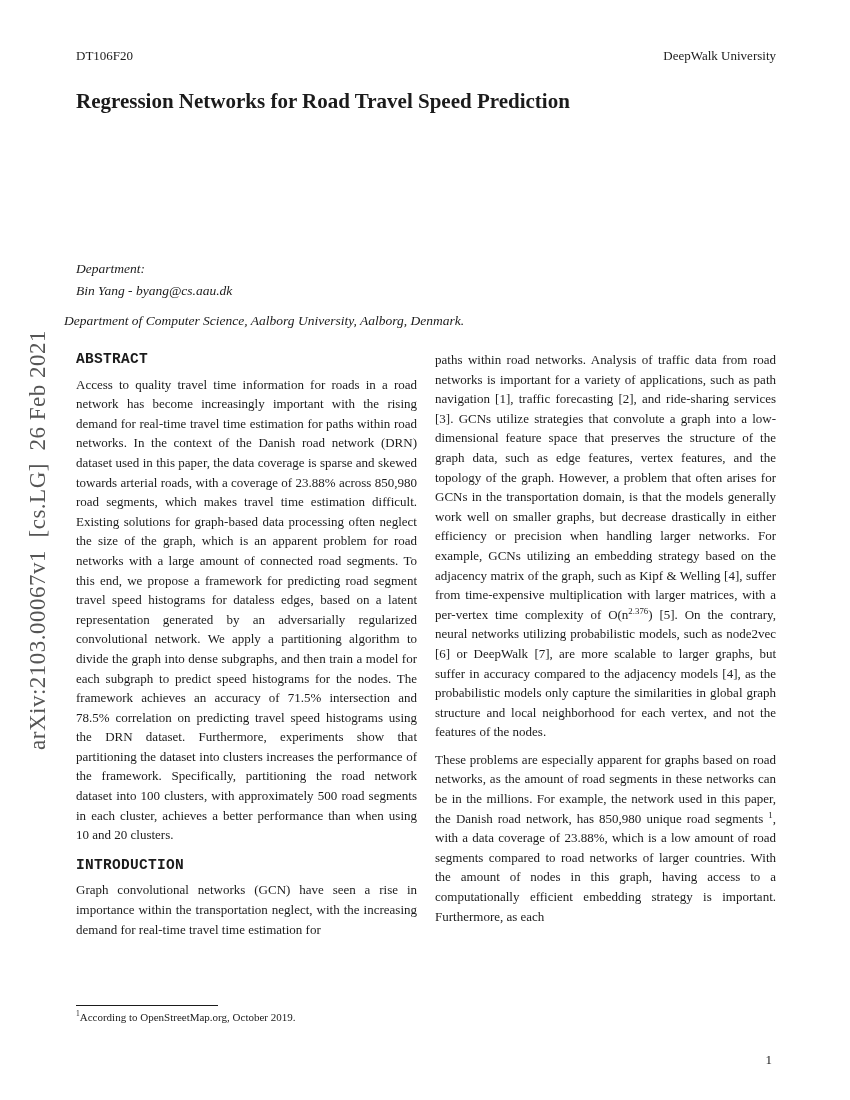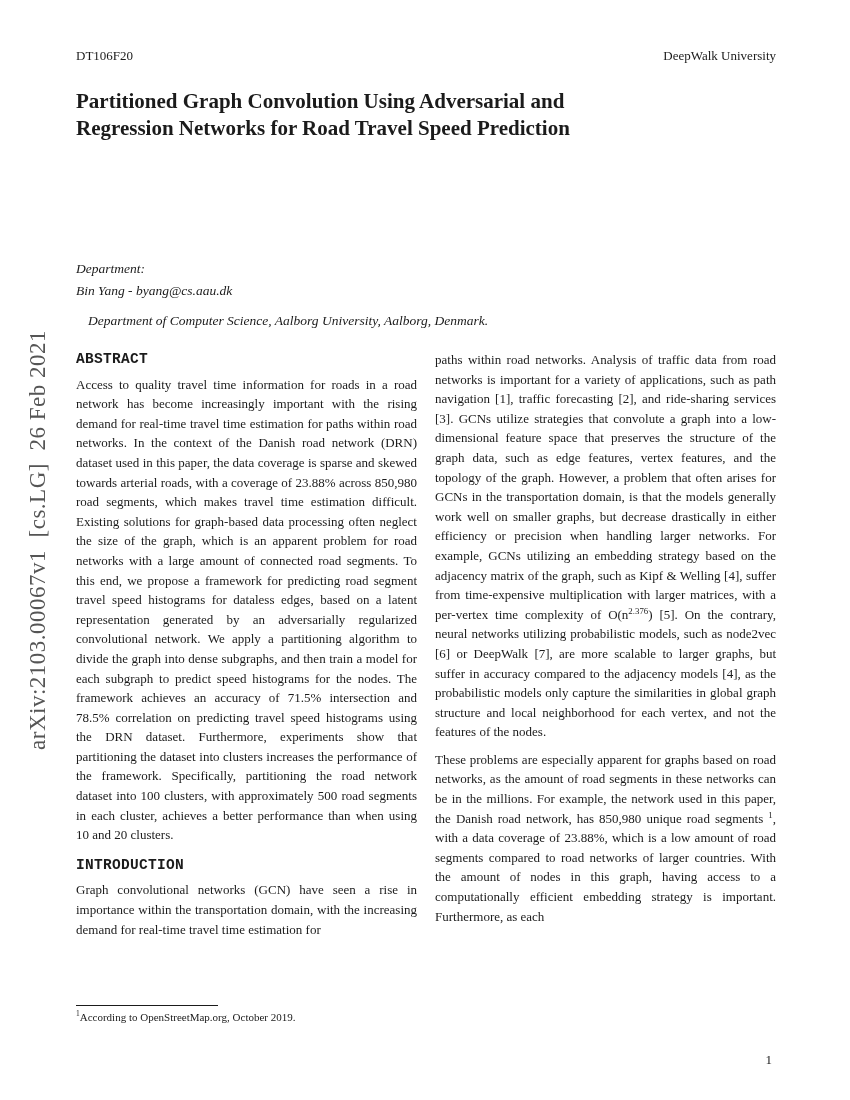--- a/index.html
+++ b/index.html
@@ -55,21 +55,21 @@
     position: absolute;
     top: 258px;
     left: 76px;
     font-style: italic;
     font-size: 13.5px;
     line-height: 22px;
   }
   .department {
     position: absolute;
     top: 313px;
-    left: 88px;
+    left: 64px;
     font-style: italic;
     font-size: 13.5px;
   }
   .columns {
     position: absolute;
     top: 350px;
     left: 76px;
     width: 700px;
     display: flex;
     gap: 18px;
@@ -118,39 +118,38 @@
 <div class="page">
 
   <div class="arxiv-label">arXiv:2103.00067v1  [cs.LG]  26 Feb 2021</div>
 
   <div class="header">
     <span>DT106F20</span>
     <span>DeepWalk University</span>
   </div>
 
   <div class="title">
-    <div>Partitioned Graph Convolution Using Adversarial and</div>
     <div>Regression Networks for Road Travel Speed Prediction</div>
   </div>
 
 
   <div class="supervisor-block">
     <div>Department:</div>
     <div>Bin Yang - byang@cs.aau.dk</div>
   </div>
 
   <div class="department">Department of Computer Science, Aalborg University, Aalborg, Denmark.</div>
 
   <div class="columns">
 
     <div class="col">
       <div class="section-heading">ABSTRACT</div>
       <div class="para">Access to quality travel time information for roads in a road network has become increasingly important with the rising demand for real-time travel time estimation for paths within road networks. In the context of the Danish road network (DRN) dataset used in this paper, the data coverage is sparse and skewed towards arterial roads, with a coverage of 23.88% across 850,980 road segments, which makes travel time estimation difficult. Existing solutions for graph-based data processing often neglect the size of the graph, which is an apparent problem for road networks with a large amount of connected road segments. To this end, we propose a framework for predicting road segment travel speed histograms for dataless edges, based on a latent representation generated by an adversarially regularized convolutional network. We apply a partitioning algorithm to divide the graph into dense subgraphs, and then train a model for each subgraph to predict speed histograms for the nodes. The framework achieves an accuracy of 71.5% intersection and 78.5% correlation on predicting travel speed histograms using the DRN dataset. Furthermore, experiments show that partitioning the dataset into clusters increases the performance of the framework. Specifically, partitioning the road network dataset into 100 clusters, with approximately 500 road segments in each cluster, achieves a better performance than when using 10 and 20 clusters.</div>
       <div class="section-heading spaced">INTRODUCTION</div>
-      <div class="para">Graph convolutional networks (GCN) have seen a rise in importance within the transportation domain, with the increasing demand for real-time travel time estimation for</div>
+      <div class="para">Graph convolutional networks (GCN) have seen a rise in importance within the transportation neglect, with the increasing demand for real-time travel time estimation for</div>
     </div>
 
     <div class="col">
       <div class="para"><span>paths within road networks. Analysis of traffic data from road networks is important for a variety of applications, such as path navigation [1], traffic forecasting [2], and ride-sharing services [3]. GCNs utilize strategies that convolute a graph into a low-dimensional feature space that preserves the structure of the graph data, such as edge features, vertex features, and the topology of the graph. However, a problem that often arises for GCNs in the transportation domain, is that the models generally work well on smaller graphs, but decrease drastically in either efficiency or precision when handling larger networks. For example, GCNs utilizing an embedding strategy based on the adjacency matrix of the graph, such as Kipf &amp; Welling [4], suffer from time-expensive multiplication with larger matrices, with a per-vertex time complexity of </span><span class="math">O(n</span><sup class="math">2.376</sup><span>) [5]. On the contrary, neural networks utilizing probabilistic models, such as node2vec [6] or DeepWalk [7], are more scalable to larger graphs, but suffer in accuracy compared to the adjacency models [4], as the probabilistic models only capture the similarities in global graph structure and local neighborhood for each vertex, and not the features of the nodes.</span></div>
       <div class="para"><span>These problems are especially apparent for graphs based on road networks, as the amount of road segments in these networks can be in the millions. For example, the network used in this paper, the Danish road network, has 850,980 unique road segments </span><sup>1</sup><span>, with a data coverage of 23.88%, which is a low amount of road segments compared to road networks of larger countries. With the amount of nodes in this graph, having access to a computationally efficient embedding strategy is important. Furthermore, as each</span></div>
     </div>
 
   </div>
 
   <div class="footnote">

